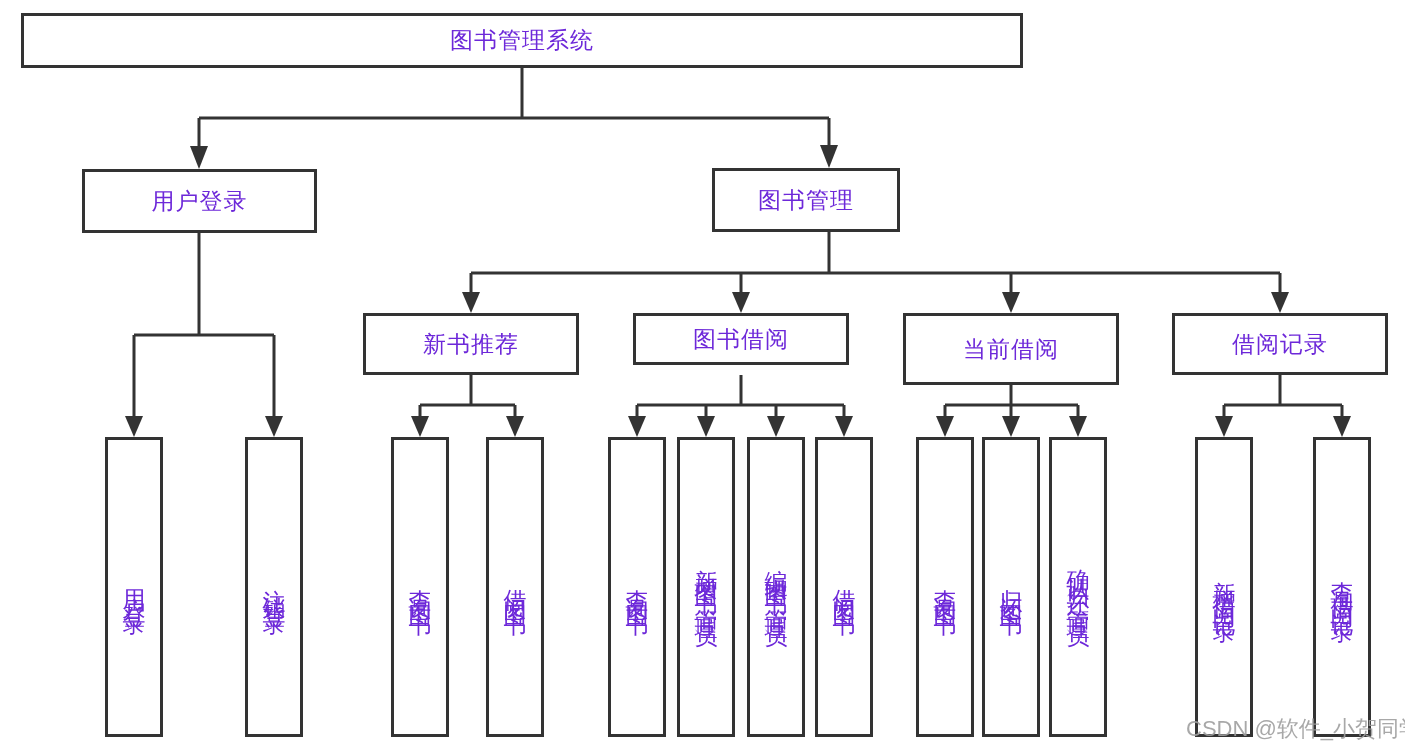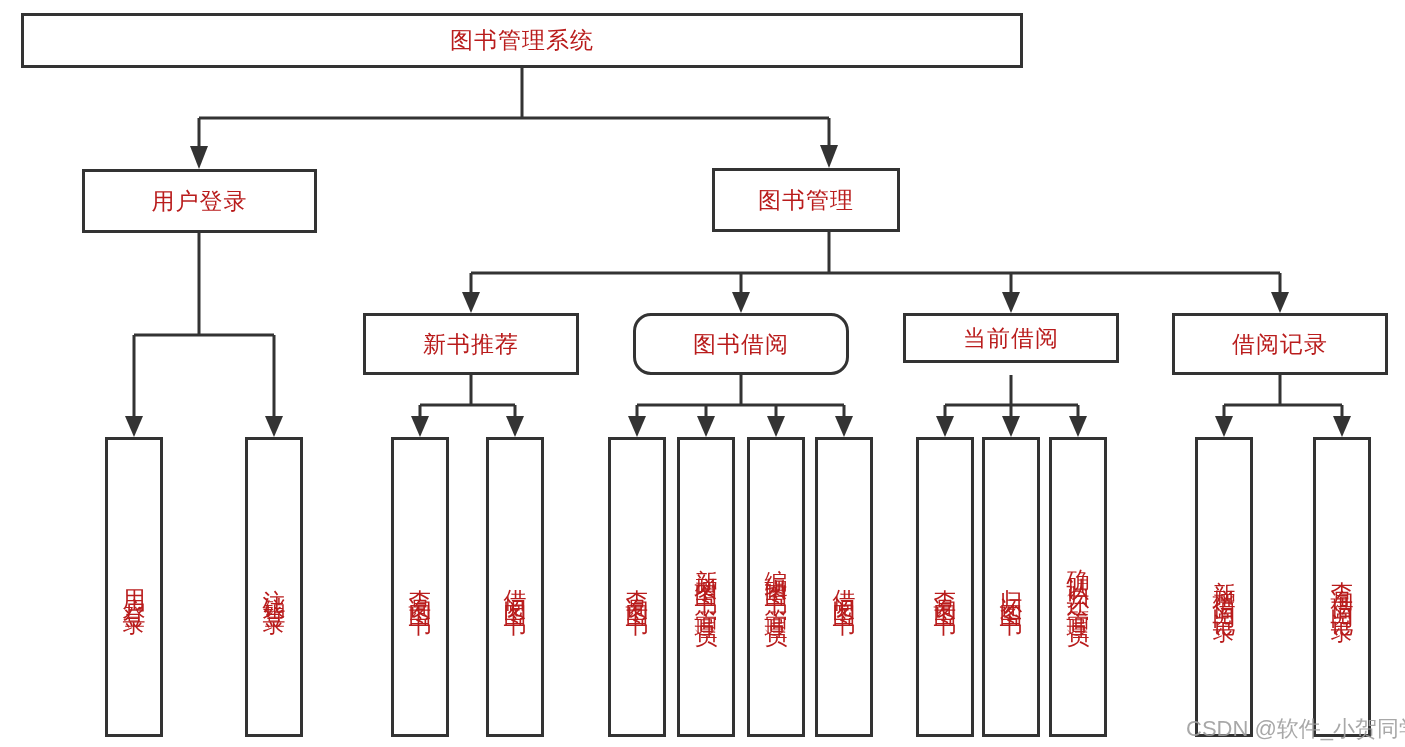--- a/index.html
+++ b/index.html
@@ -19,21 +19,21 @@
     position: absolute;
     left: 0;
     top: 0;
     z-index: 1;
   }
   .node {
     position: absolute;
     box-sizing: border-box;
     border: 3px solid #333333;
     background: #ffffff;
-    color: #b91c1c;
+    color: #6d28d9;
     display: flex;
     align-items: center;
     justify-content: center;
     z-index: 2;
   }
   .hnode {
     font-size: 23px;
     letter-spacing: 1px;
     text-align: center;
   }
@@ -44,22 +44,22 @@
     line-height: 1;
     white-space: nowrap;
   }
   
   .n-root    { left: 21px;  top: 13px;  width: 1002px; height: 55px; }
   
   .n-login   { left: 82px;  top: 169px; width: 235px; height: 64px; }
   .n-mgmt    { left: 712px; top: 168px; width: 188px; height: 64px; }
   
   .n-rec     { left: 363px;  top: 313px; width: 216px; height: 62px; text-align: center; }
-  .n-borrow  { left: 633px;  top: 313px; width: 216px; height: 62px; border-radius: 18px; }
-  .n-current { left: 903px;  top: 313px; width: 216px; height: 50px; }
+  .n-borrow  { left: 633px;  top: 313px; width: 216px; height: 52px; }
+  .n-current { left: 903px;  top: 313px; width: 216px; height: 72px; }
   .n-record  { left: 1172px; top: 313px; width: 216px; height: 62px; }
   
   .leaf { top: 437px; width: 58px; height: 300px; }
   .l-login1  { left: 105px; }
   .l-logout  { left: 245px; }
   .l-rec1    { left: 391px; }
   .l-rec2    { left: 486px; }
   .l-bor1    { left: 608px; }
   .l-bor2    { left: 677px; }
   .l-bor3    { left: 747px; }

